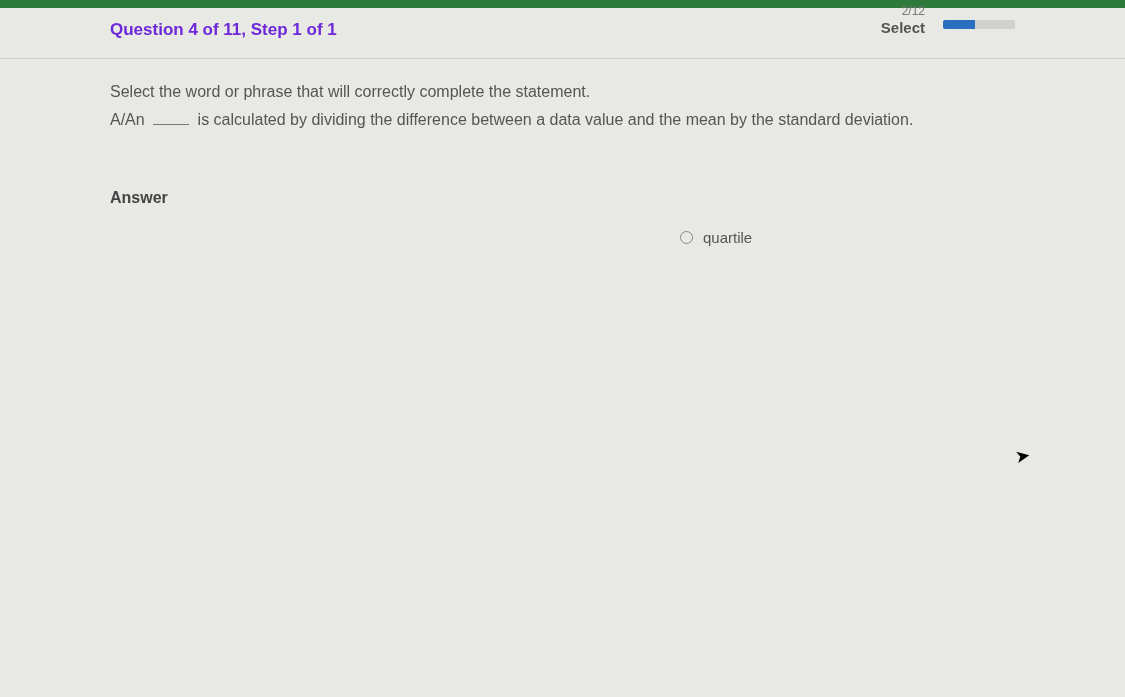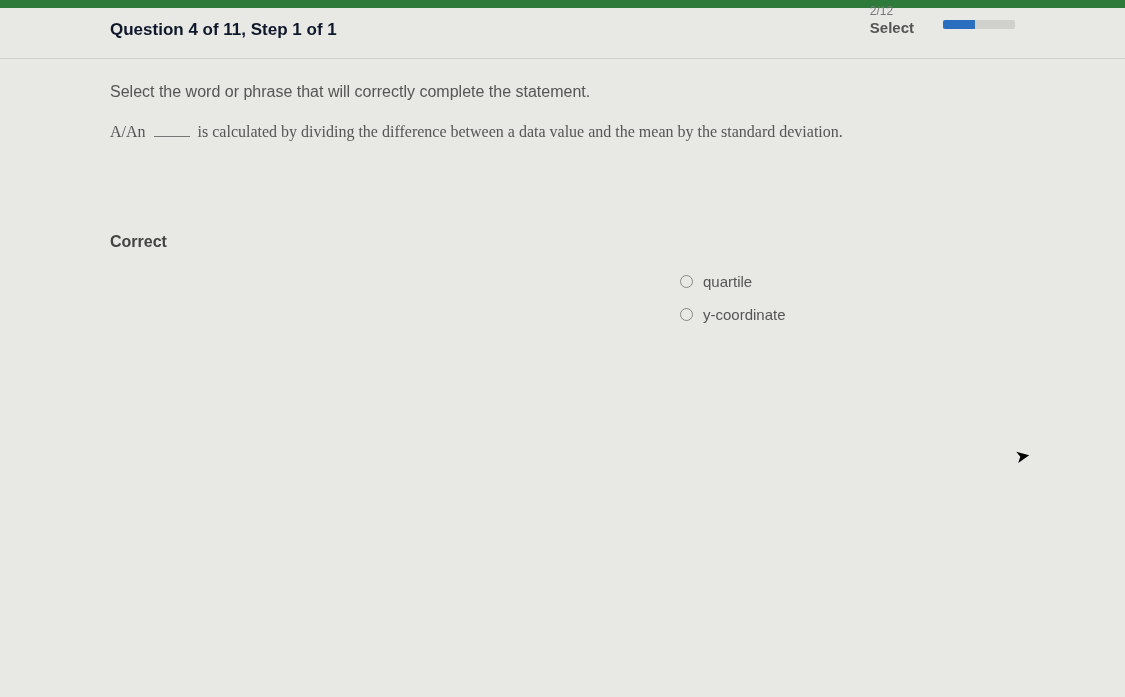--- a/index.html
+++ b/index.html
@@ -23,27 +23,27 @@
     }
     .header {
       display: flex;
       align-items: flex-start;
       padding: 12px 110px 0 110px;
       position: relative;
     }
     .question-label {
       font-size: 17px;
       font-weight: 700;
-      color: #0f172a;
+      color: #6d28d9;
     }
     .correct-block {
       position: absolute;
-      right: 211px;
+      right: 200px;
       top: -4px;
-      text-align: left;
+      text-align: right;
     }
     .score-text {
       font-size: 12px;
       color: #777;
       display: block;
       margin-bottom: 1px;
     }
     .correct-text {
       font-size: 15px;
       font-weight: 600;
@@ -67,27 +67,26 @@
       height: 1px;
       background: #cfcfca;
       margin: 18px 0 0 0;
     }
     .content {
       padding: 24px 110px 0 110px;
     }
     .instruction {
       font-size: 16px;
       color: #555;
-      margin-bottom: 22px;
+      margin-bottom: 10px;
     }
     .statement {
       font-size: 16px;
       color: #555;
-      margin-bottom: 92px;
-      font-family: Liberation Serif, serif;
+      margin-bottom: 60px;
     }
     .statement .blank {
       display: inline-block;
       border-bottom: 1px solid #777;
       width: 36px;
       margin: 0 4px;
       vertical-align: baseline;
     }
     .answer-label {
       font-size: 16px;
@@ -143,26 +142,22 @@
   </div>
 </div>
 
 <div class="divider"></div>
 
 <div class="content">
   <div class="instruction">Select the word or phrase that will correctly complete the statement.</div>
   <div class="statement">
     <span>A/An </span><span class="blank"></span><span> is calculated by dividing the difference between a data value and the mean by the standard deviation.</span>
   </div>
-  <div class="answer-label">Correct</div>
+  <div class="answer-label">Answer</div>
   <div class="options">
     <div class="option">
       <span class="radio"></span>
       <span class="option-label">quartile</span>
-    </div>
-    <div class="option">
-      <span class="radio"></span>
-      <span class="option-label">y-coordinate</span>
     </div>
   </div>
 </div>
 
 <div class="cursor">➤</div>
 
 </body></html>

